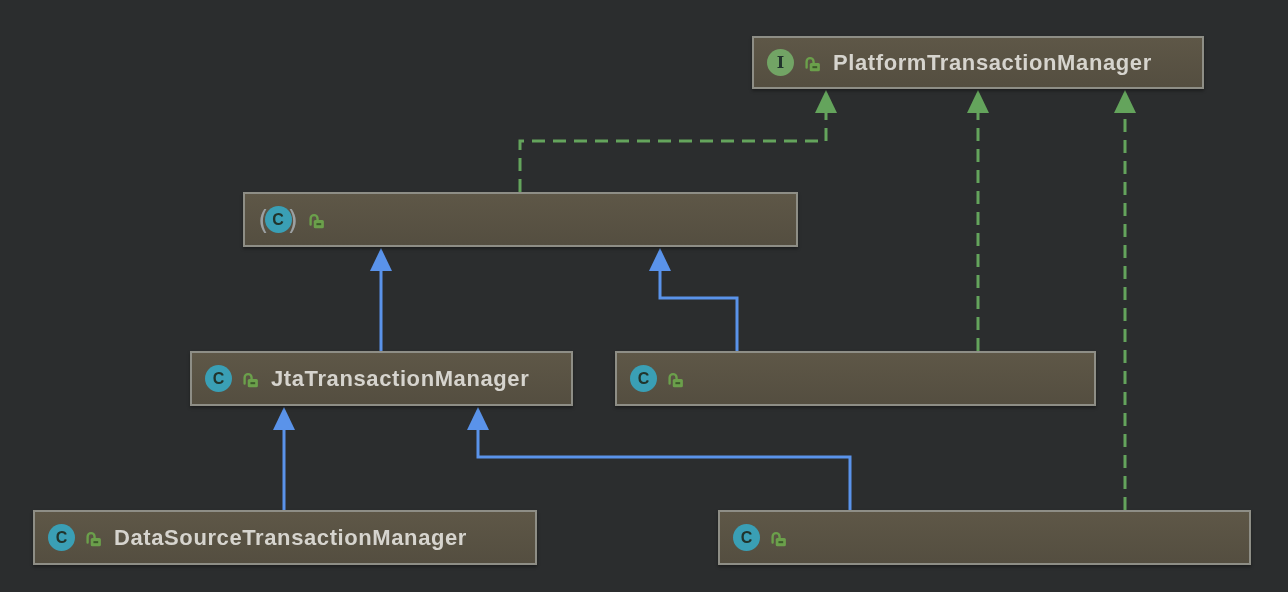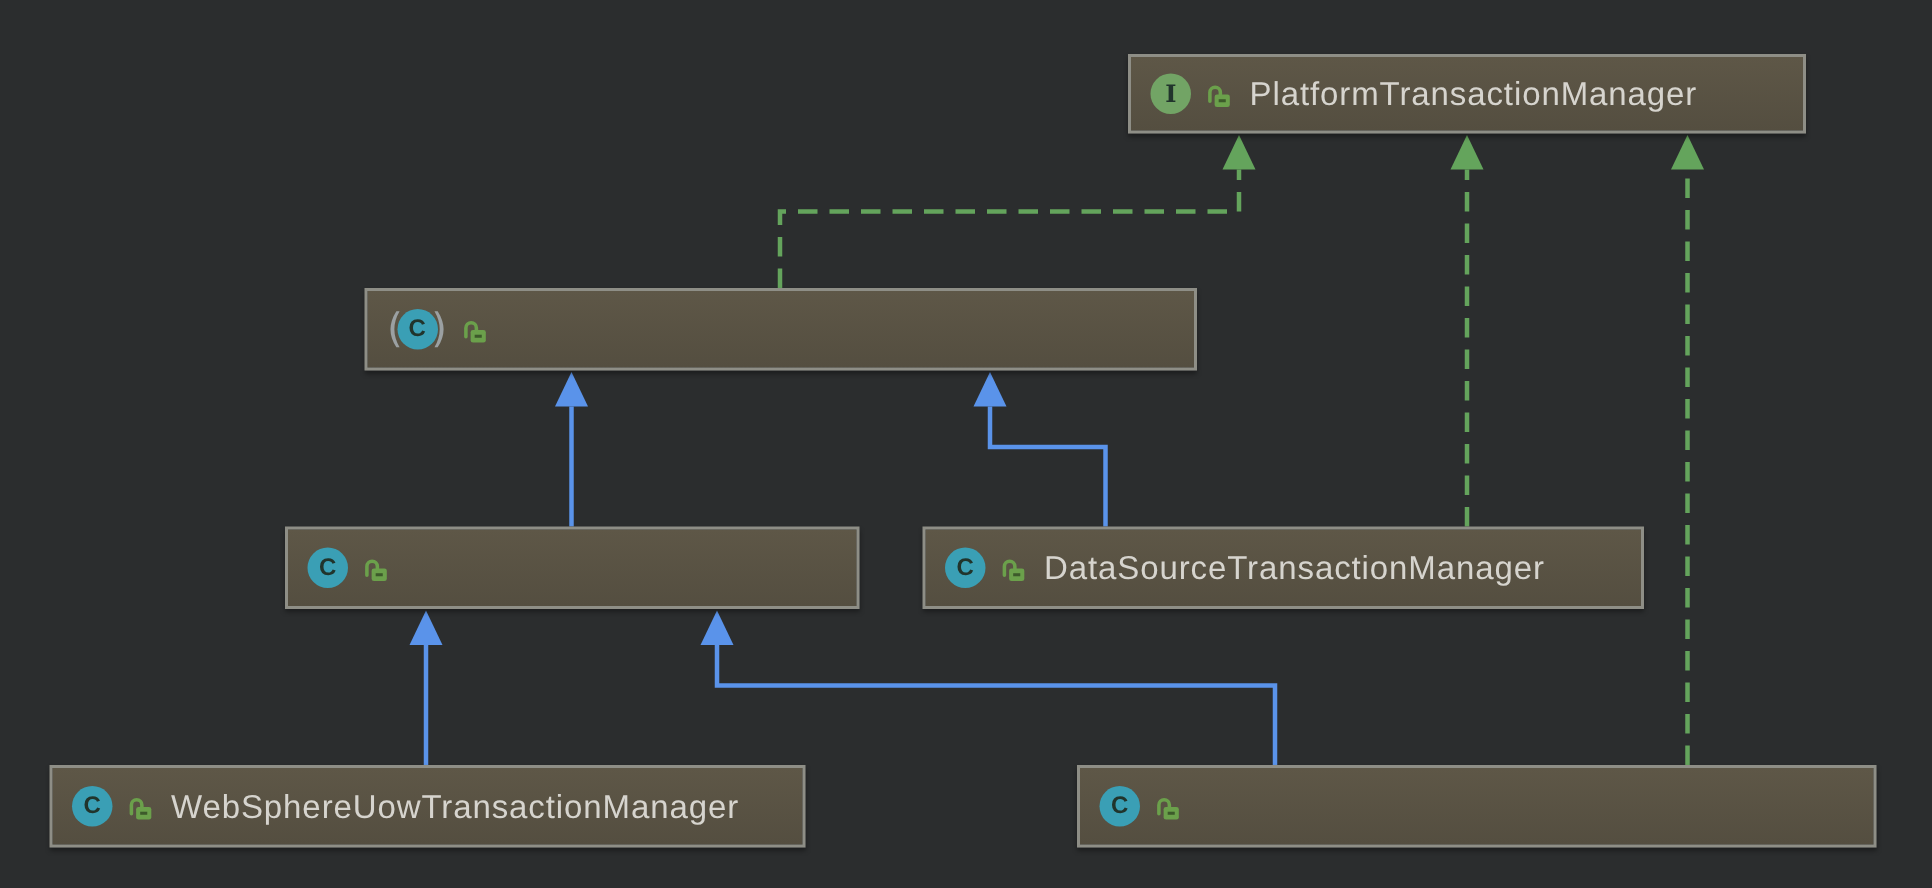--- a/index.html
+++ b/index.html
@@ -53,20 +53,21 @@
     color:var(--paren);font-size:27px;line-height:27px;font-weight:400;
     font-family:"DejaVu Sans", sans-serif;
   }
   .paren.l{margin-right:-4px;}
   .paren.r{margin-left:-4px;}
   .lock{margin-left:9px;flex:0 0 auto;display:flex;align-items:center;}
   .node-label{
     margin-left:12px;
     font-size:22px;letter-spacing:0.6px;color:var(--label);
     white-space:nowrap;
+    font-weight:bold;
   }
   
   #node-platform   {left:752px;top:36px;  width:452px;height:53px;}
   #node-abstract   {left:243px;top:192px; width:555px;height:55px;}
   #node-jta        {left:190px;top:351px; width:383px;height:55px;}
   #node-datasource {left:615px;top:351px; width:481px;height:55px;}
   #node-weblogic   {left:33px; top:510px; width:504px;height:55px;}
   #node-websphere  {left:718px;top:510px; width:533px;height:55px;}
 </style>
 </head>
@@ -145,48 +146,48 @@
   <span class="kind-badge class">
     <span class="badge-letter">C</span>
   </span>
   <span class="lock">
     <svg width="18" height="18" viewBox="0 0 16 16">
       <path d="M3.2 12 L3.2 6.8 A3.1 3.1 0 0 1 9.4 6.8 L9.4 8.2" fill="none" stroke="var(--lock_icon)" stroke-width="2.1" stroke-linecap="round"></path>
       <rect x="6" y="8" width="9" height="7.4" rx="1.4" fill="var(--lock_icon)"></rect>
       <rect x="8.4" y="10.8" width="4.2" height="1.8" fill="#3d5a2b"></rect>
     </svg>
   </span>
+  <span class="node-label">JtaTransactionManager</span>
 </div>
 
 <div class="node" id="node-datasource">
   <span class="kind-badge class">
     <span class="badge-letter">C</span>
   </span>
   <span class="lock">
     <svg width="18" height="18" viewBox="0 0 16 16">
       <path d="M3.2 12 L3.2 6.8 A3.1 3.1 0 0 1 9.4 6.8 L9.4 8.2" fill="none" stroke="var(--lock_icon)" stroke-width="2.1" stroke-linecap="round"></path>
       <rect x="6" y="8" width="9" height="7.4" rx="1.4" fill="var(--lock_icon)"></rect>
       <rect x="8.4" y="10.8" width="4.2" height="1.8" fill="#3d5a2b"></rect>
     </svg>
   </span>
-  <span class="node-label">DataSourceTransactionManager</span>
 </div>
 
 <div class="node" id="node-weblogic">
   <span class="kind-badge class">
     <span class="badge-letter">C</span>
   </span>
   <span class="lock">
     <svg width="18" height="18" viewBox="0 0 16 16">
       <path d="M3.2 12 L3.2 6.8 A3.1 3.1 0 0 1 9.4 6.8 L9.4 8.2" fill="none" stroke="var(--lock_icon)" stroke-width="2.1" stroke-linecap="round"></path>
       <rect x="6" y="8" width="9" height="7.4" rx="1.4" fill="var(--lock_icon)"></rect>
       <rect x="8.4" y="10.8" width="4.2" height="1.8" fill="#3d5a2b"></rect>
     </svg>
   </span>
-  <span class="node-label">WebSphereUowTransactionManager</span>
+  <span class="node-label">DataSourceTransactionManager</span>
 </div>
 
 <div class="node" id="node-websphere">
   <span class="kind-badge class">
     <span class="badge-letter">C</span>
   </span>
   <span class="lock">
     <svg width="18" height="18" viewBox="0 0 16 16">
       <path d="M3.2 12 L3.2 6.8 A3.1 3.1 0 0 1 9.4 6.8 L9.4 8.2" fill="none" stroke="var(--lock_icon)" stroke-width="2.1" stroke-linecap="round"></path>
       <rect x="6" y="8" width="9" height="7.4" rx="1.4" fill="var(--lock_icon)"></rect>

